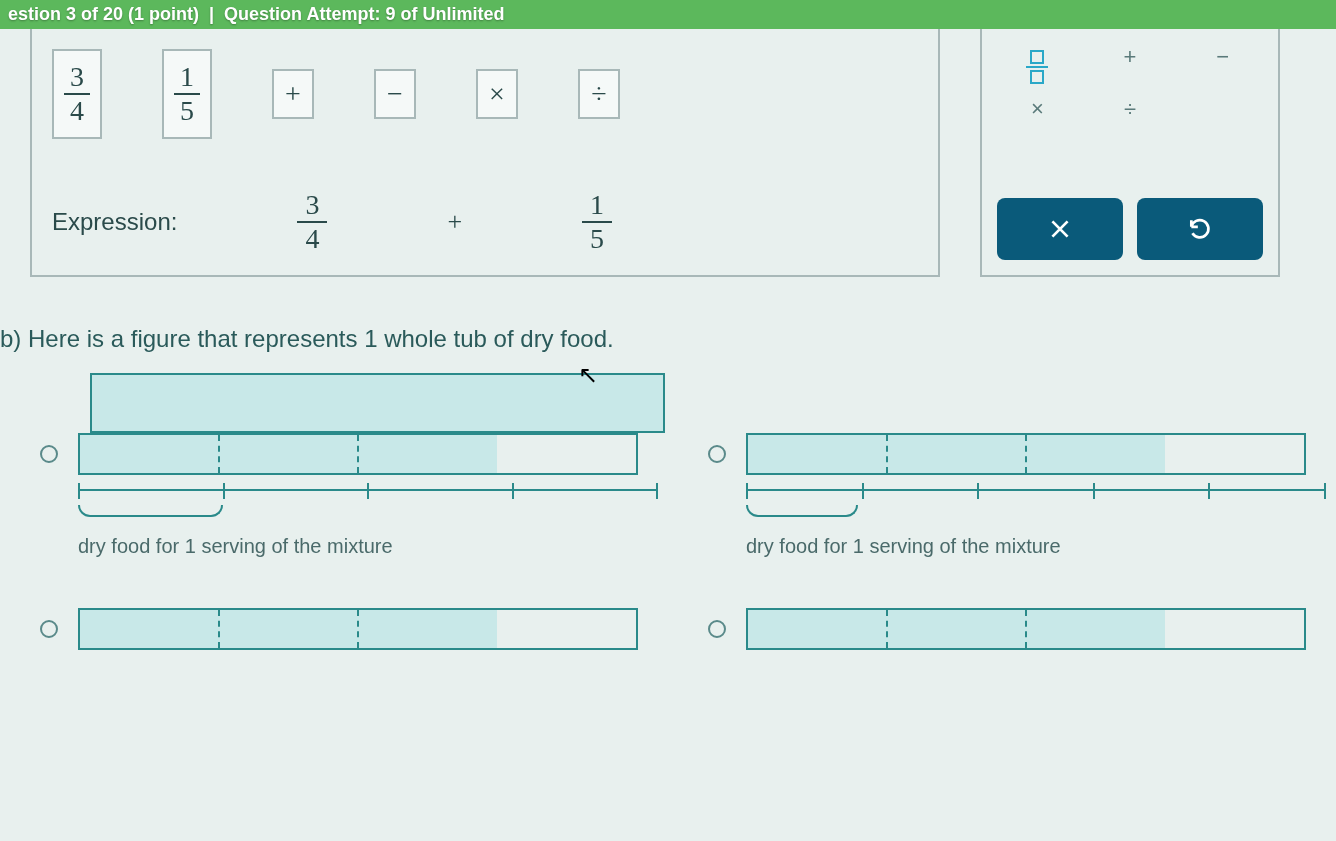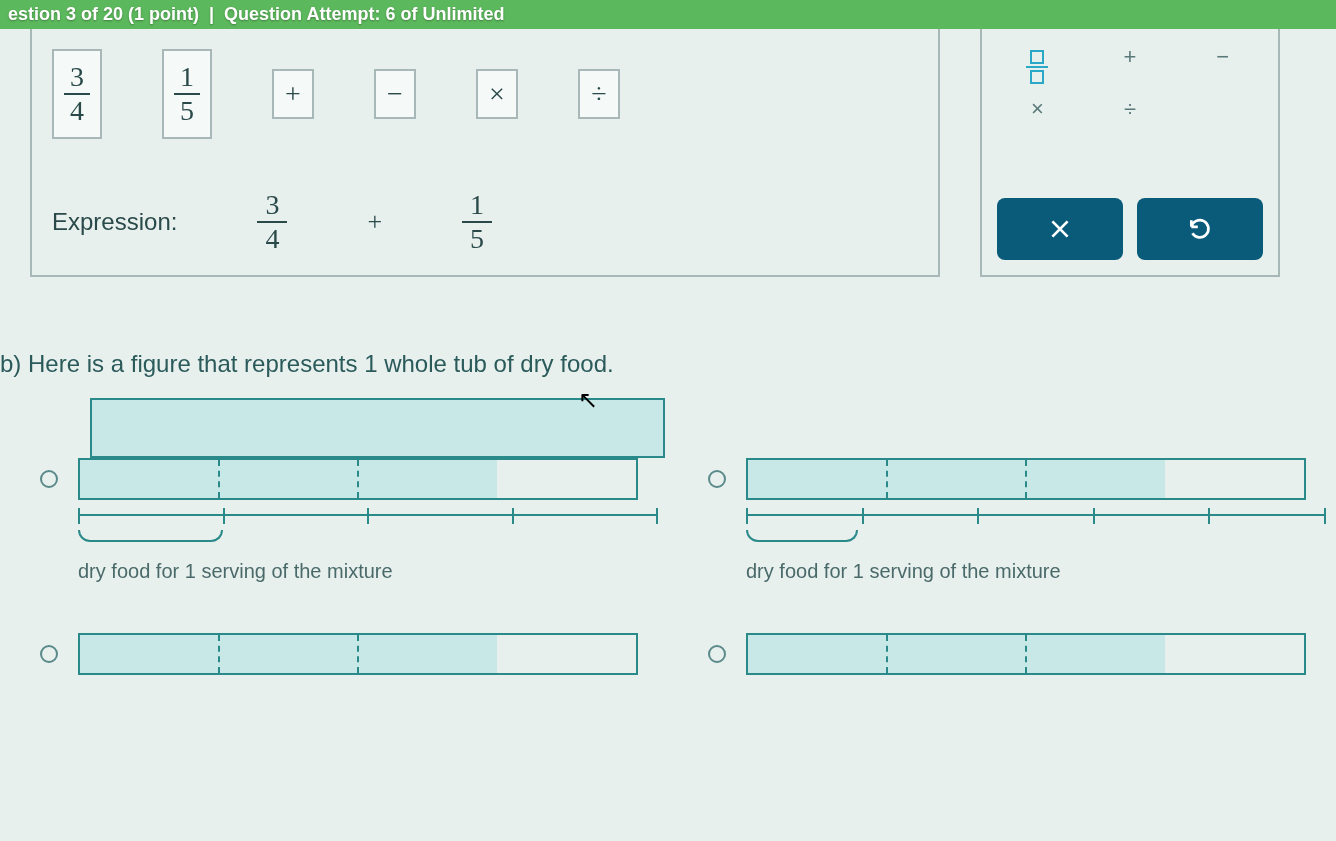--- a/index.html
+++ b/index.html
@@ -47,21 +47,21 @@
     font-family: "Times New Roman", serif;
     font-size: 28px;
   }
   .fraction-box { width: 50px; height: 90px; flex-direction: column; }
   .op-box { width: 42px; height: 50px; }
   .frac-num { border-bottom: 2px solid #2a4a4a; padding: 0 6px; }
   .frac-den { padding: 0 6px; }
   .expr-row {
     display: flex;
     align-items: center;
-    gap: 80px;
+    gap: 120px;
     font-family: "Times New Roman", serif;
     font-size: 26px;
   }
   .expr-label { font-size: 24px; font-family: Arial; }
   .frac-inline { display: flex; flex-direction: column; align-items: center; font-size: 28px; }
   .frac-inline .frac-num { border-bottom: 2px solid #2a4a4a; padding: 0 8px; }
 
   .tool-panel {
     margin-left: 40px;
     width: 300px;
@@ -91,21 +91,21 @@
     background: #0a5a7a;
     border: none;
     border-radius: 8px;
     display: flex;
     align-items: center;
     justify-content: center;
   }
   .action-btn svg { stroke: #fff; fill: none; stroke-width: 2.5; }
 
   .part-b { padding: 20px 0 0 0; }
-  .part-b-text { font-size: 24px; color: #2a5a5a; margin: 53px 0 20px 0; }
+  .part-b-text { font-size: 24px; color: #2a5a5a; margin: 28px 0 20px 0; }
   .tub-figure {
     margin-left: 90px;
     width: 575px;
     height: 60px;
     border: 2px solid #2a8a8a;
     background: #c8e8e8;
     position: relative;
   }
   .cursor {
     position: absolute;
@@ -167,21 +167,21 @@
   .opt2 .brace { width: 112px; }
   .opt3 .bar-figure, .opt4 .bar-figure { width: 560px; }
   .options-row.row2 { margin-top: 50px; }
 </style>
 </head>
 <body>
 
 <div class="header-bar">
   <span>estion 3 of 20 (1 point)</span>
   &nbsp;|&nbsp;
-  <span>Question Attempt: 6 of Unlimited</span>
+  <span>Question Attempt: 9 of Unlimited</span>
 </div>
 
 <div class="content">
   <div class="workspace">
 
     <div class="expr-panel">
       <div class="drag-row">
         <div class="fraction-box">
           <div class="frac-num">3</div>
           <div class="frac-den">4</div>

